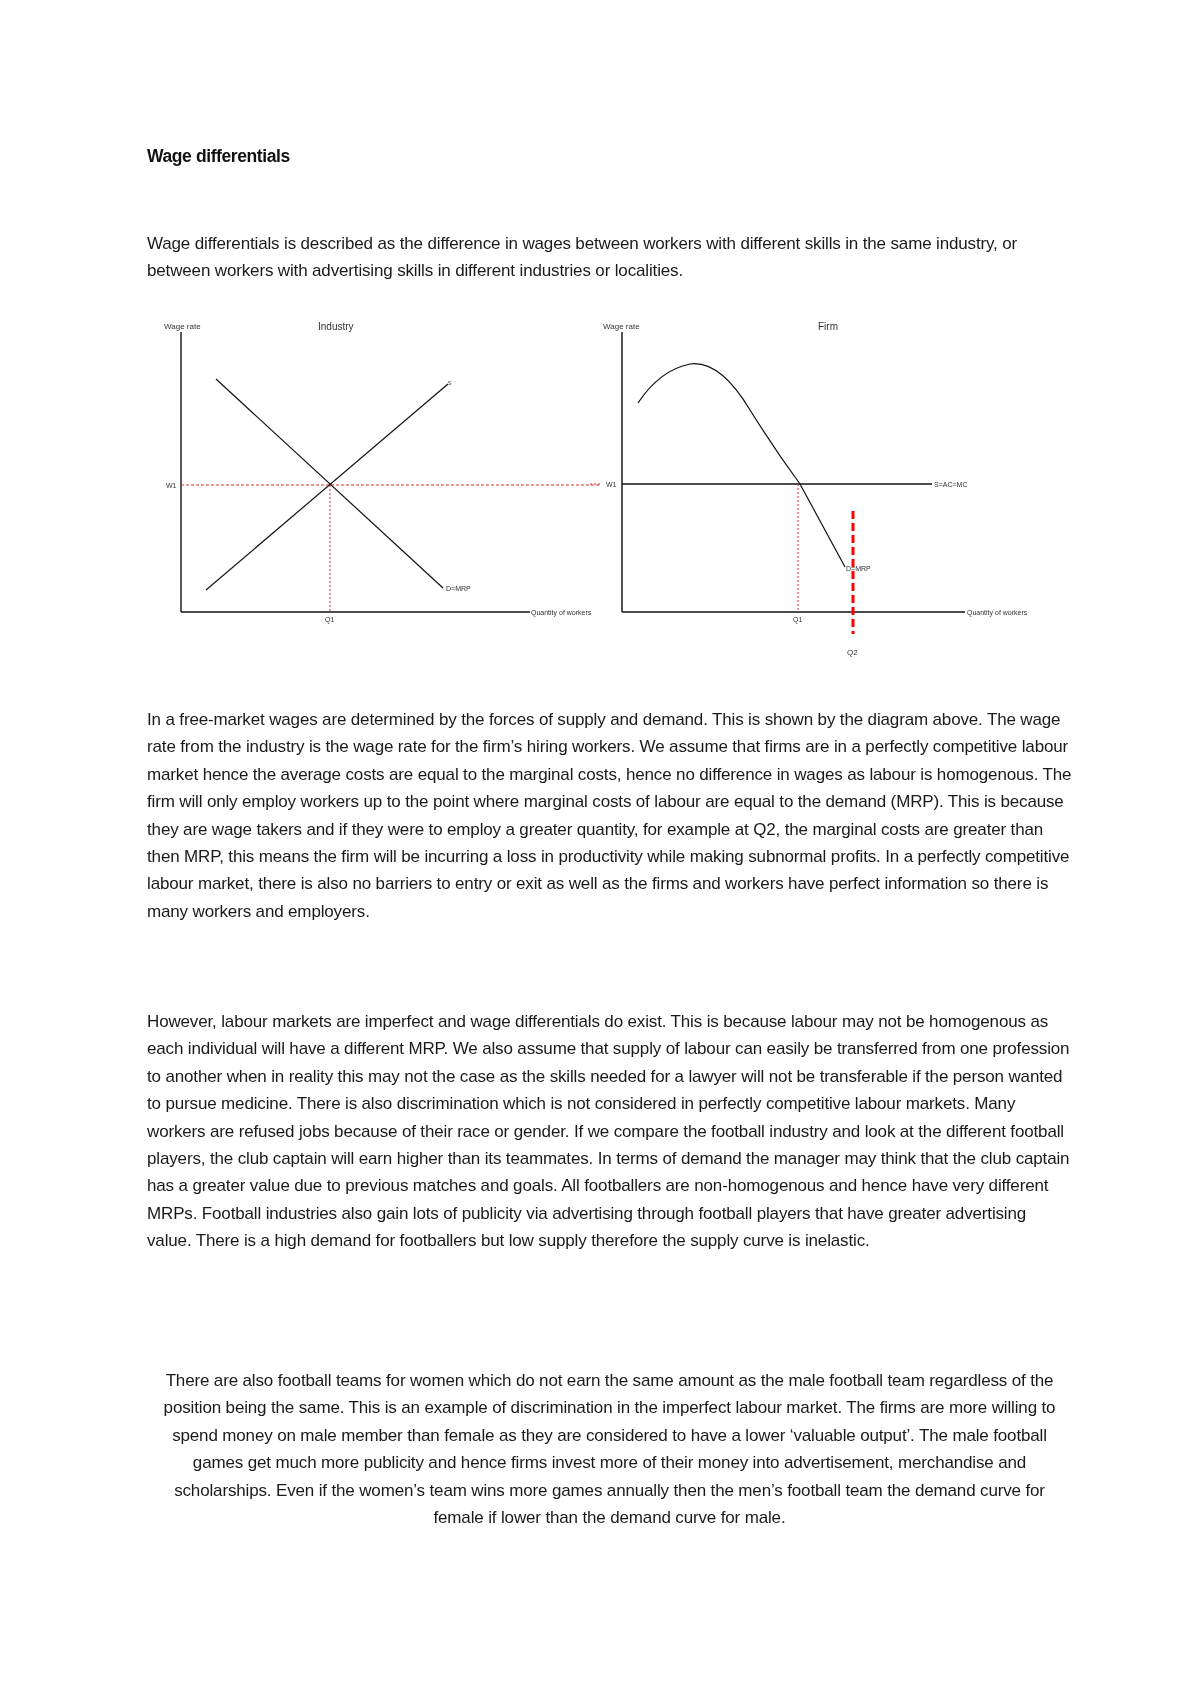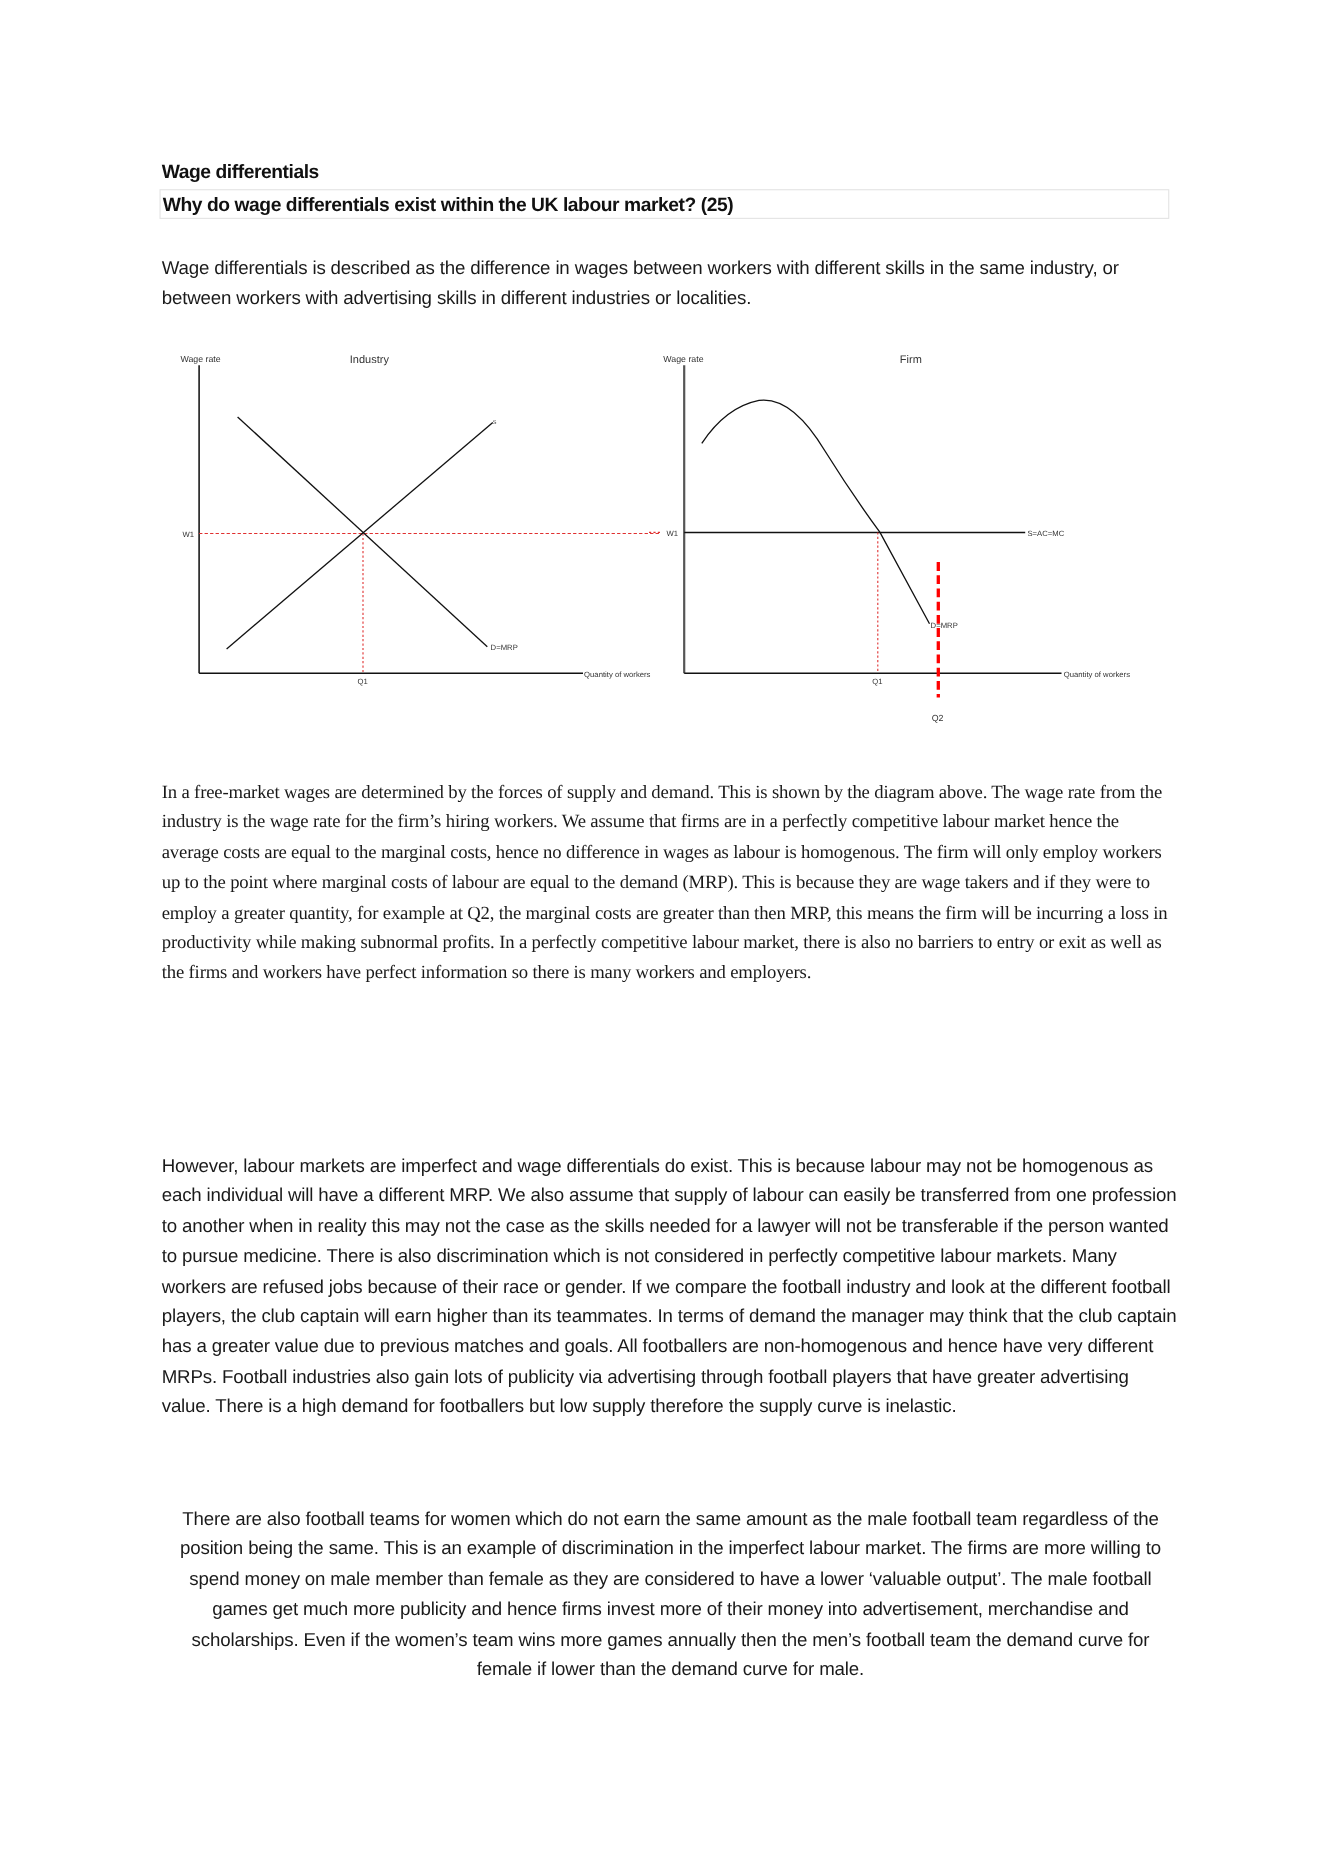--- a/index.html
+++ b/index.html
@@ -4,34 +4,33 @@
 <style>
   html, body { margin: 0; padding: 0; background: #ffffff; }
   body { width: 1200px; height: 1696px; position: relative; overflow: hidden;
          font-family: "Liberation Sans", "DejaVu Sans", sans-serif; color: #111111; }
   .page { position: absolute; left: 0; top: 0; width: 1039px; height: 1696px; background: #fff; }
   .title { position: absolute; left: 147px; top: 146px; font-size: 17.5px; font-weight: bold; letter-spacing: -0.4px; }
   .question { position: absolute; left: 145px; top: 172px; width: 918px; height: 27px; box-sizing: border-box;
               border: 1px solid #e3e3e3; padding: 3px 2px 0 2px; font-size: 17.5px; font-weight: bold; letter-spacing: -0.4px; }
   .para { position: absolute; left: 147px; width: 925px; font-size: 17px; line-height: 27.4px; letter-spacing: -0.15px; color: #1a1a1a; }
   .p1 { top: 230px; }
-  .p2 { top: 706px; font-family: Liberation Serif, serif; }
-  .p3 { top: 1008px; margin-top: 38px; }
+  .p2 { top: 706px; }
+  .p3 { top: 1008px; }
   .p4 { top: 1367px; text-align: center; }
   .para p { margin: 0; }
   svg.diagram { position: absolute; left: 0; top: 0; overflow: visible; }
   .dlabel { font-family: "Liberation Sans", sans-serif; fill: #333; }
 </style>
 </head>
 <body>
 
 <div class="page">
 
   <div class="title">Wage differentials</div>
-  <div class="question">Why do wage differentials exist within the UK labour market? (25)</div>
 
   <div class="para p1">
     <p>Wage differentials is described as the difference in wages between workers with different skills in the same industry, or between workers with advertising skills in different industries or localities.</p>
   </div>
 
   <svg class="diagram" width="1200" height="700">
 
     <g>
       <text class="dlabel" x="164" y="329" font-size="8">Wage rate</text>
       <text class="dlabel" x="318" y="330" font-size="10" fill="#222">Industry</text>

